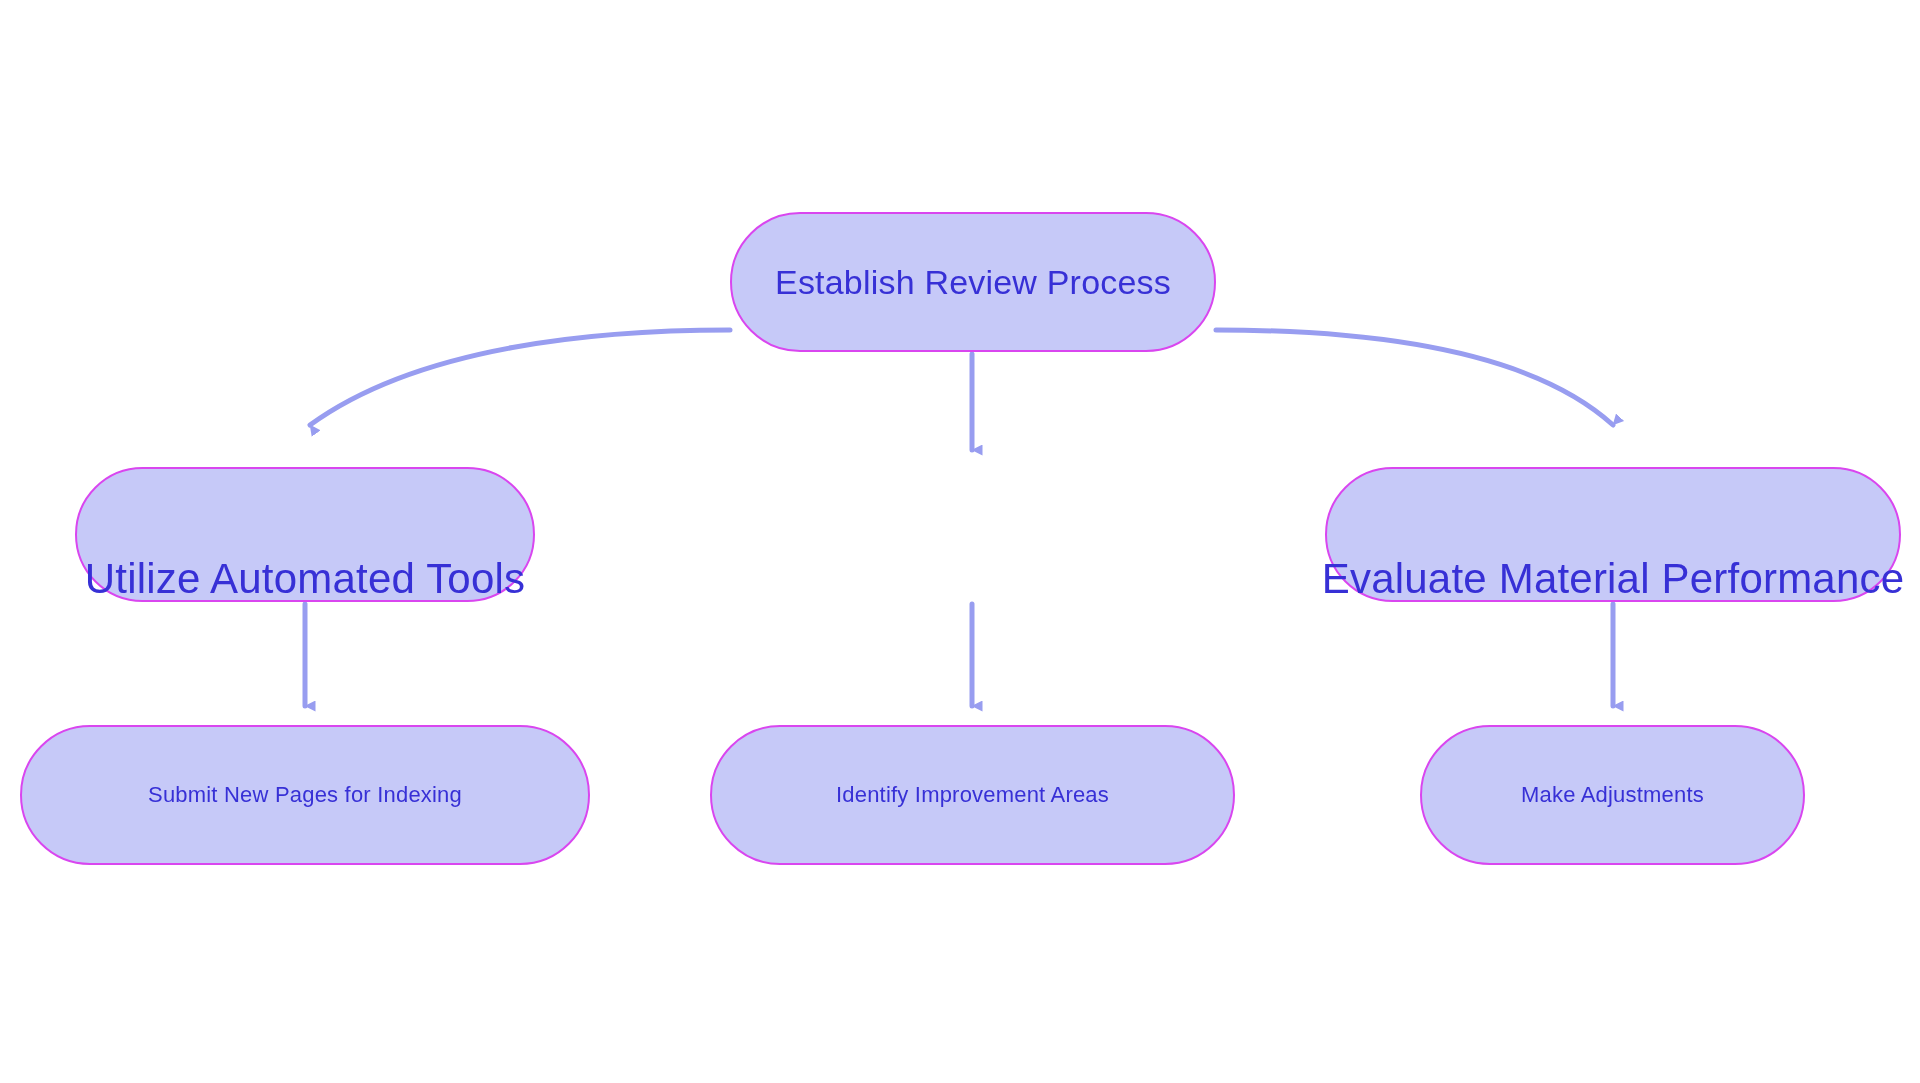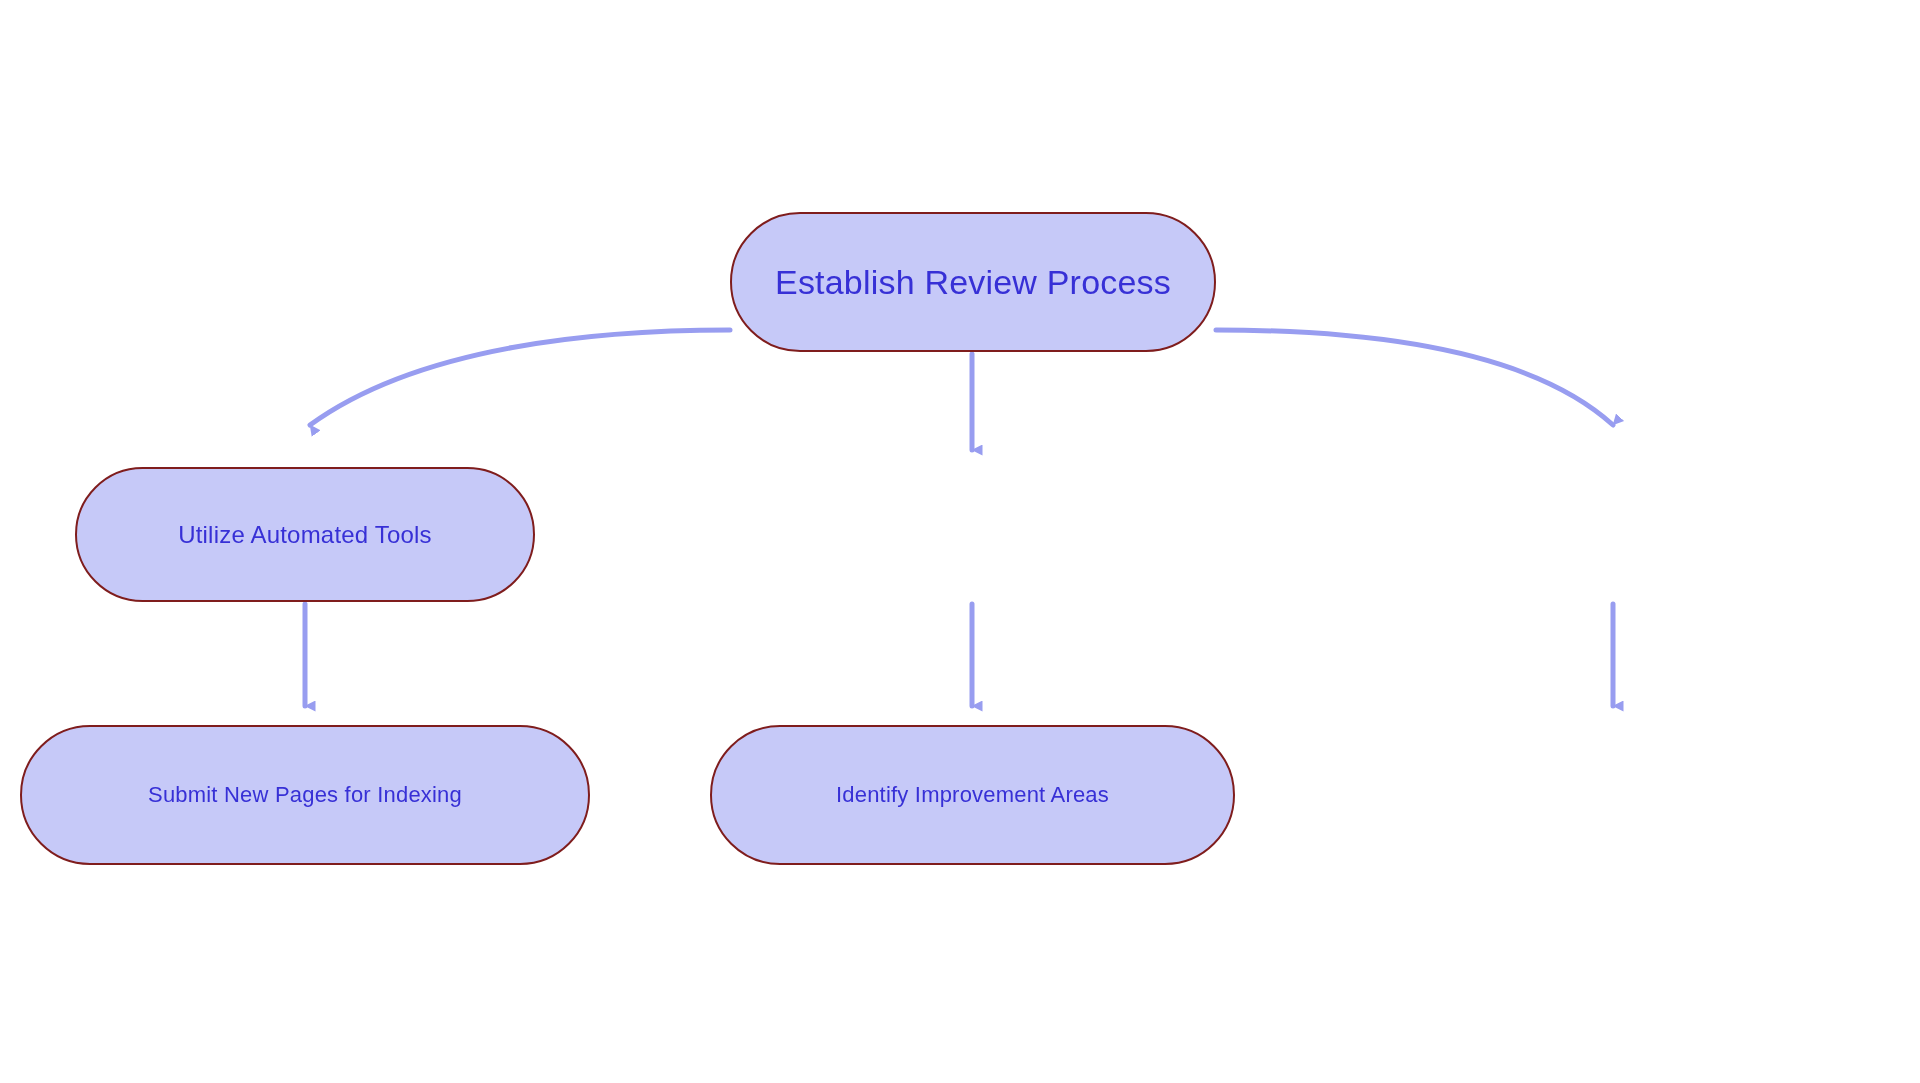--- a/index.html
+++ b/index.html
@@ -24,33 +24,33 @@
     height: 1083px;
     pointer-events: none;
   }
   .node {
     position: absolute;
     box-sizing: border-box;
     display: flex;
     align-items: center;
     justify-content: center;
     background: #c6c9f8;
-    border: 2px solid #7f1d1d;
+    border: 2px solid #d946ef;
     border-radius: 70px;
     color: #3730d6;
     letter-spacing: 0.2px;
     white-space: nowrap;
   }
   .node-label {
     color: #3730d6;
     font-weight: 400;
     line-height: 1;
   }
   .lvl-0 { font-size: 34px; }
-  .lvl-1 { font-size: 24px; }
+  .lvl-1 { font-size: 42px; align-items: flex-end; }
   .lvl-2 { font-size: 22px; }
 </style>
 </head>
 <body>
 
 <div id="canvas">
 
   <svg id="edge-layer" viewBox="0 0 1920 1083" xmlns="http://www.w3.org/2000/svg">
     <defs>
       <marker id="arrow" viewBox="0 0 12 12" refX="5.5" refY="10.5" markerWidth="12" markerHeight="12" orient="auto-start-reverse" markerUnits="userSpaceOnUse">
@@ -73,23 +73,29 @@
 
   <div class="node lvl-0" style="left:730px; top:212px; width:486px; height:140px;">
     <span class="node-label">Establish Review Process</span>
   </div>
 
   <div class="node lvl-1" style="left:75px; top:467px; width:460px; height:135px;">
     <span class="node-label">Utilize Automated Tools</span>
   </div>
 
 
+  <div class="node lvl-1" style="left:1325px; top:467px; width:576px; height:135px;">
+    <span class="node-label">Evaluate Material Performance</span>
+  </div>
 
   <div class="node lvl-2" style="left:20px; top:725px; width:570px; height:140px;">
     <span class="node-label">Submit New Pages for Indexing</span>
   </div>
 
   <div class="node lvl-2" style="left:710px; top:725px; width:525px; height:140px;">
     <span class="node-label">Identify Improvement Areas</span>
   </div>
 
+  <div class="node lvl-2" style="left:1420px; top:725px; width:385px; height:140px;">
+    <span class="node-label">Make Adjustments</span>
+  </div>
 
 </div>
 
 </body></html>

